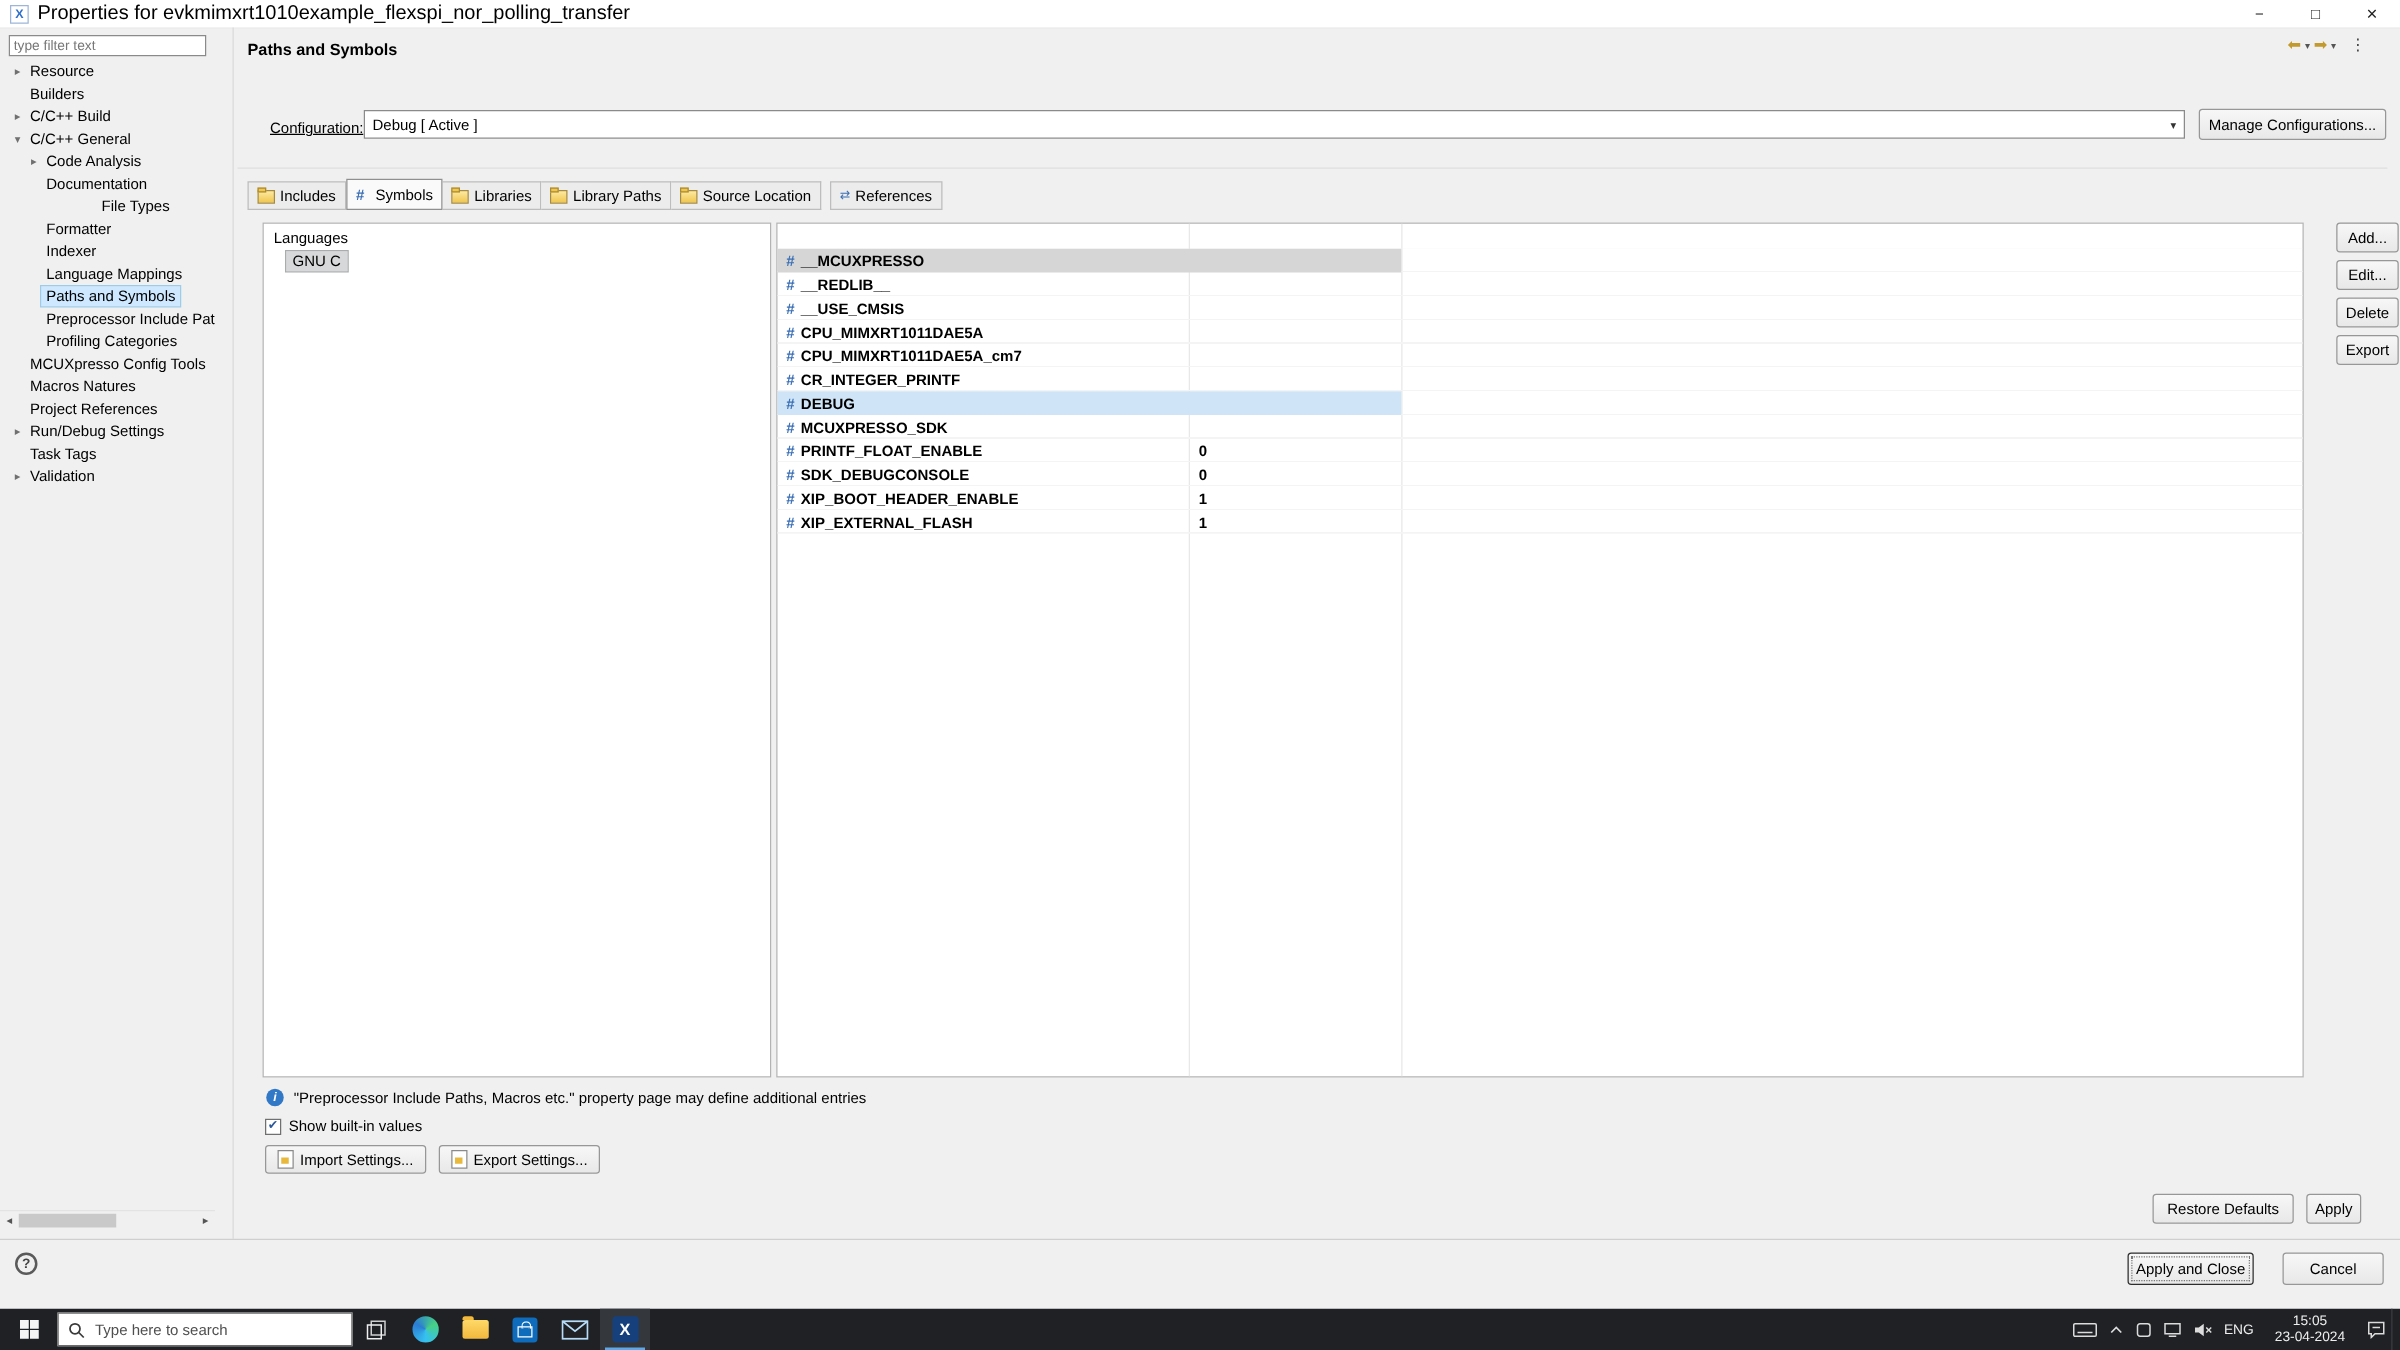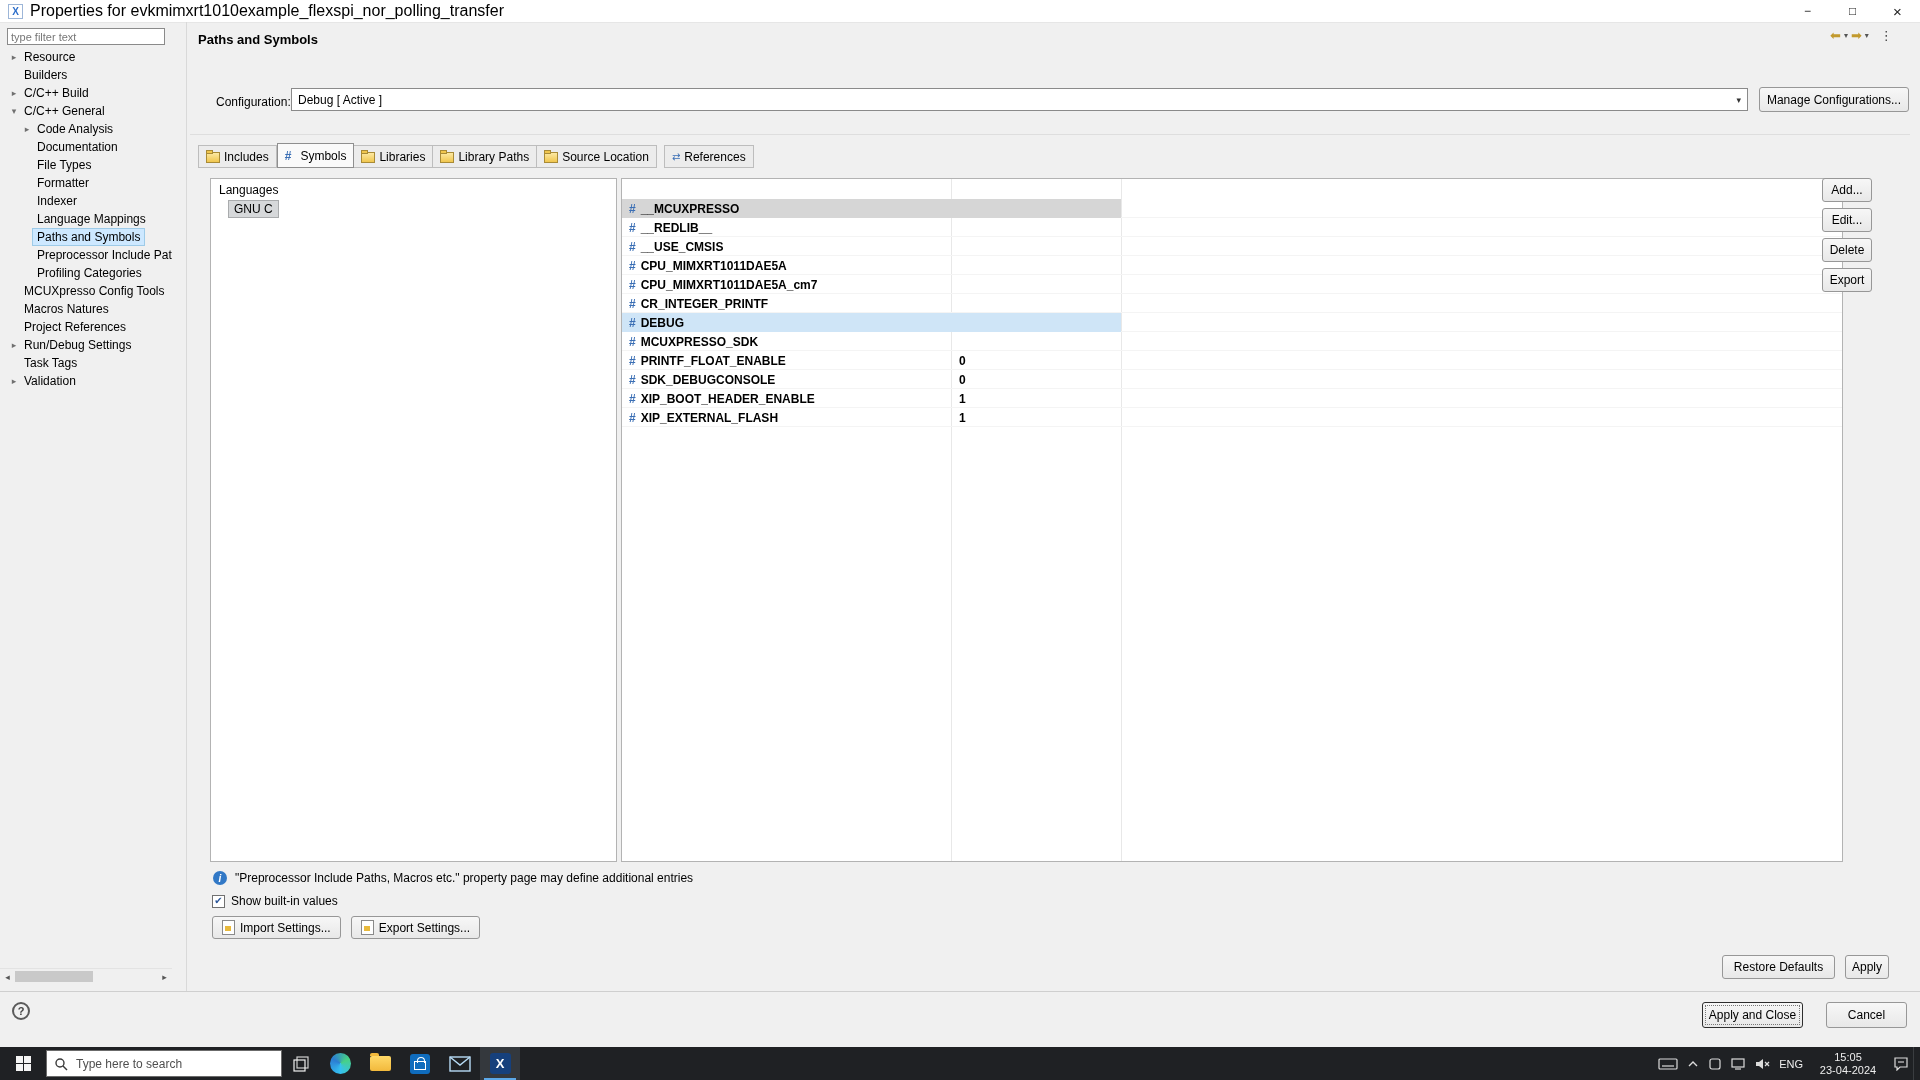--- a/index.html
+++ b/index.html
@@ -34,21 +34,21 @@
   .sb-thumb{position:absolute;left:0;top:2px;width:78px;height:11px;background:#c9c9c9;}
 
   
   .page-title{left:198px;top:32px;font-size:13px;font-weight:bold;}
   .nav-icons{left:1830px;top:28px;display:flex;align-items:center;gap:3px;color:#666;}
   .nav-arrow{font-size:13px;color:#c29a2e;}
   .nav-dd{font-size:8px;color:#555;}
   .overflow-dots{margin-left:8px;font-size:13px;color:#444;}
 
   
-  .config-label{left:216px;top:95px;}
+  .config-label{left:216px;top:95px;text-decoration:underline;}
   .combo{left:291px;top:88px;width:1457px;height:23px;background:#fff;border:1px solid #8a8a8a;
     box-sizing:border-box;display:flex;align-items:center;padding-left:6px;}
   .combo-arrow{position:absolute;right:6px;top:6px;font-size:9px;color:#333;}
   .btn{background:linear-gradient(#f7f7f7,#e8e8e8);border:1px solid #979797;border-radius:3px;
     display:flex;align-items:center;justify-content:center;box-sizing:border-box;cursor:default;
     font:12px "Liberation Sans",sans-serif;color:#000;}
   .manage-btn{left:1759px;top:87px;width:150px;height:25px;}
   .config-sep{left:190px;top:134px;width:1720px;height:1px;background:#dedede;}
 
   
@@ -84,21 +84,21 @@
     background-image:repeating-linear-gradient(to bottom,transparent 0 18px,#f4f4f4 18px 19px);}
   .trow{position:relative;height:19px;width:499px;display:flex;align-items:center;}
   .trow.selected{background:var(--row_selected,#d6d6d6);}
   .trow.hover{background:var(--row_hover,#cfe5f7);}
   .tcell.sym{width:329px;display:flex;align-items:center;padding-left:7px;box-sizing:border-box;overflow:hidden;}
   .hash{color:var(--hash_blue,#3b6fb5);font-weight:bold;margin-right:5px;}
   .symname{font-weight:bold;white-space:nowrap;}
   .tcell.val{width:170px;padding-left:8px;box-sizing:border-box;font-weight:bold;}
 
   
-  .side-buttons{left:1822px;top:178px;width:50px;}
+  .side-buttons{left:1869px;top:178px;width:50px;}
   .side-btn{position:relative;width:50px;height:24px;margin-bottom:6px;}
 
   
   .info-row{left:213px;top:871px;display:flex;align-items:center;gap:8px;}
   .info-icon{width:14px;height:14px;border-radius:50%;background:#3178c6;color:#fff;
     font-size:10px;font-weight:bold;font-style:italic;display:flex;align-items:center;justify-content:center;}
   .check-row{left:212px;top:894px;display:flex;align-items:center;gap:6px;}
   .checkbox{width:13px;height:13px;background:#fff;border:1px solid #707070;box-sizing:border-box;
     display:flex;align-items:center;justify-content:center;font-size:10px;color:#2b579a;}
   .checkbox .mark{visibility:hidden;line-height:1;}
@@ -185,21 +185,21 @@
         <span class="tree-label">C/C++ General</span>
       </div>
       <div class="tree-item" style="padding-left: 19px;">
         <span class="tree-arrow">▸</span>
         <span class="tree-label">Code Analysis</span>
       </div>
       <div class="tree-item" style="padding-left: 19px;">
         <span class="tree-arrow"></span>
         <span class="tree-label">Documentation</span>
       </div>
-      <div class="tree-item" style="padding-left: 19px;">
+      <div class="tree-item" style="padding-left: 19px; justify-content: center;">
         <span class="tree-arrow"></span>
         <span class="tree-label">File Types</span>
       </div>
       <div class="tree-item" style="padding-left: 19px;">
         <span class="tree-arrow"></span>
         <span class="tree-label">Formatter</span>
       </div>
       <div class="tree-item" style="padding-left: 19px;">
         <span class="tree-arrow"></span>
         <span class="tree-label">Indexer</span>

